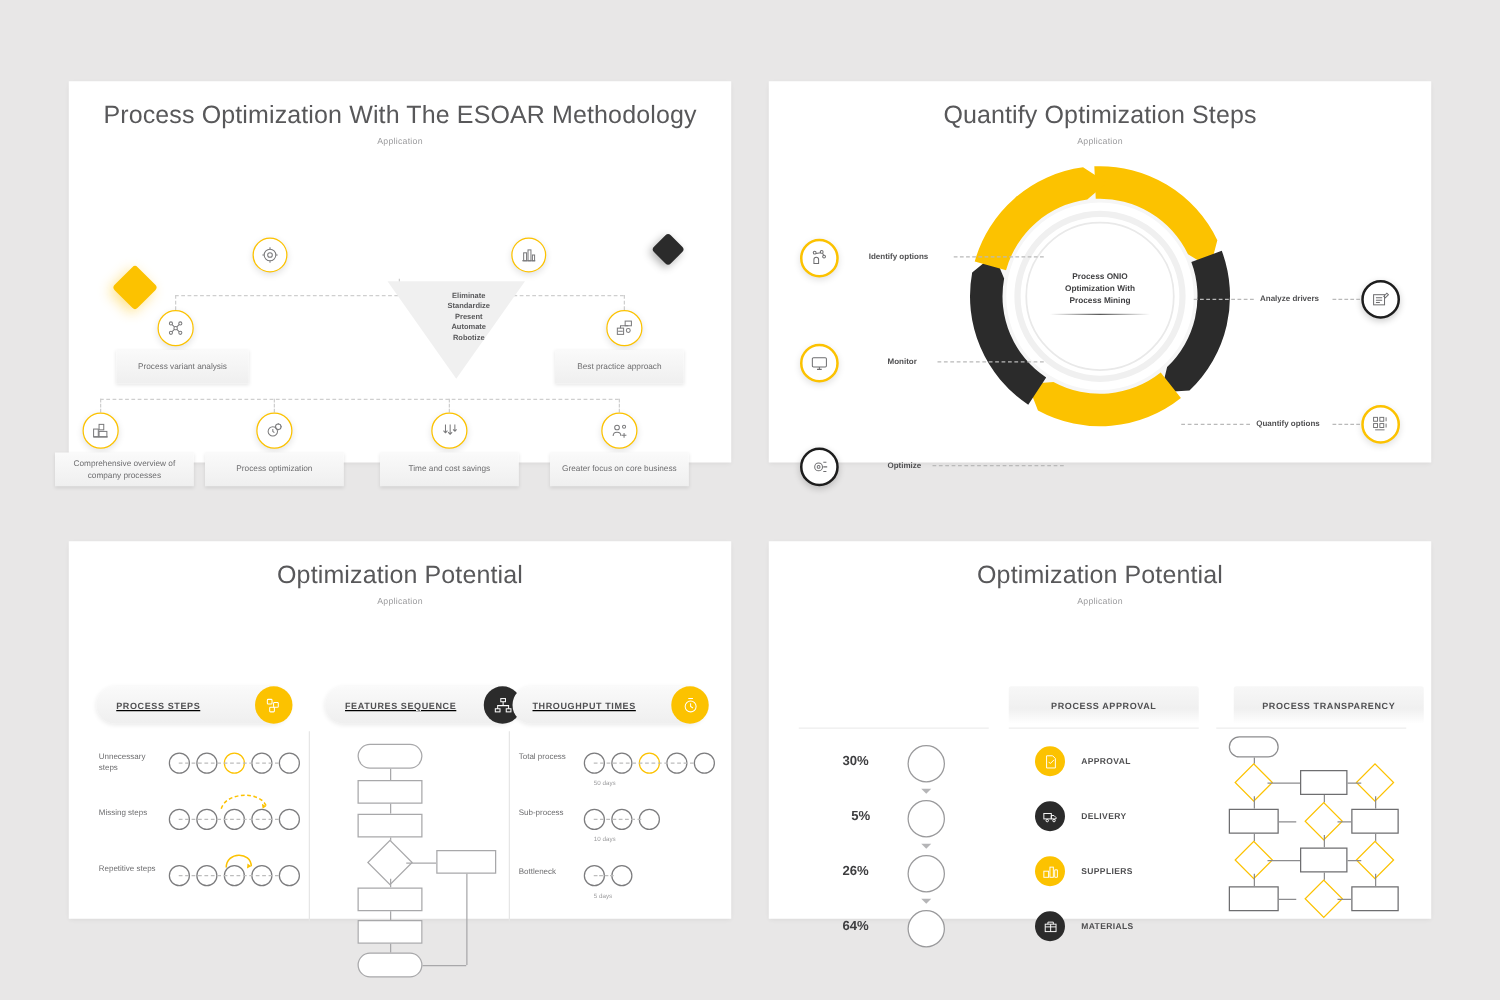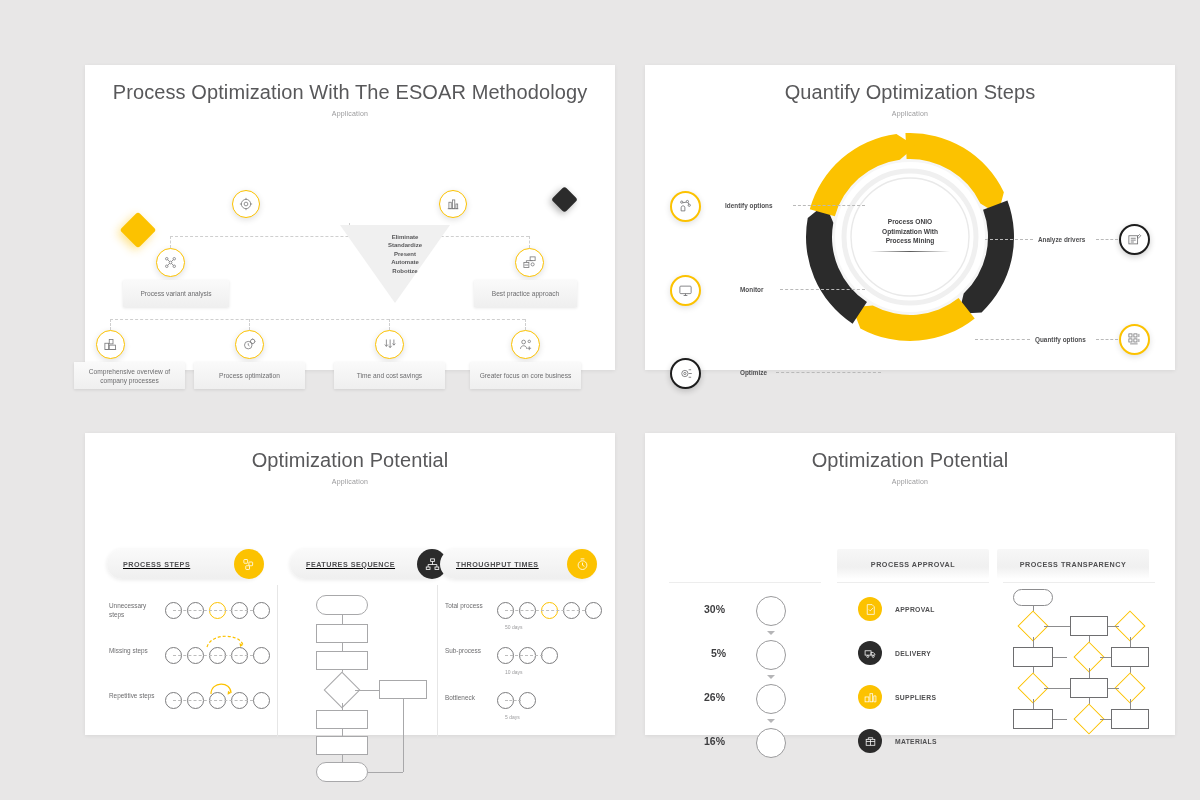--- a/index.html
+++ b/index.html
@@ -4,21 +4,21 @@
 <style>
   * { box-sizing: border-box; margin: 0; padding: 0; }
   html, body {
     width: 1200px; height: 800px;
     background: #e8e7e7;
     font-family: "Liberation Sans", sans-serif;
     overflow: hidden;
   }
   .deck {
     position: relative;
-    width: 1076px; height: 800px; margin-left: 30px;
+    width: 1076px; height: 800px;
   }
   .slide {
     position: absolute;
     background: #ffffff;
     box-shadow: 0 1px 4px rgba(0,0,0,0.07);
   }
   #slide-1 { left: 55px;  top: 65px;  width: 530px; height: 305px; }
   #slide-2 { left: 615px; top: 65px;  width: 530px; height: 305px; }
   #slide-3 { left: 55px;  top: 433px; width: 530px; height: 302px; }
   #slide-4 { left: 615px; top: 433px; width: 530px; height: 302px; }
@@ -535,21 +535,21 @@
       <div class="caret" style="left:122px; top:146px;"></div>
 
       <div class="pct" style="left:66px; top:162px;">5%</div>
       <div class="pct-circle" style="left:111px; top:155px;"></div>
       <div class="caret" style="left:122px; top:190px;"></div>
 
       <div class="pct" style="left:59px; top:206px;">26%</div>
       <div class="pct-circle" style="left:111px; top:199px;"></div>
       <div class="caret" style="left:122px; top:234px;"></div>
 
-      <div class="pct" style="left:59px; top:250px;">16%</div>
+      <div class="pct" style="left:59px; top:250px;">64%</div>
       <div class="pct-circle" style="left:111px; top:243px;"></div>
 
       <div class="s4-card" style="left:192px; top:64px; width:152px; height:30px;">
         <div class="s4-card-title">PROCESS APPROVAL</div>
       </div>
       <div style="position:absolute; left:192px; top:97px; width:152px; height:1px; background:#ededed;"></div>
 
       <div class="feat-circle" style="background:#fcc200; left:213px; top:112px;">
         <svg width="13" height="13" viewBox="0 0 24 24" fill="none" stroke="#fff" stroke-width="1.4">
           <path d="M6 3h9l4 4v14H6z"></path>
@@ -579,21 +579,21 @@
 
       <div class="feat-circle" style="background:#2b2b2b; left:213px; top:244px;">
         <svg width="13" height="13" viewBox="0 0 24 24" fill="none" stroke="#fff" stroke-width="1.4">
           <rect x="4" y="8" width="16" height="11"></rect>
             <path d="M4 12h16M12 8v11"></path>
           <path d="M8 8V5h8v3"></path>
         </svg>
       </div>
       <div class="feat-label" style="left:250px; top:253px;">MATERIALS</div>
 
-      <div class="s4-card" style="left:352px; top:64px; width:152px; height:30px;">
+      <div class="s4-card" style="left:372px; top:64px; width:152px; height:30px;">
         <div class="s4-card-title">PROCESS TRANSPARENCY</div>
       </div>
       <div style="position:absolute; left:358px; top:97px; width:152px; height:1px; background:#ededed;"></div>
 
       <div class="fc-pill" style="left:368px; top:104px; width:40px; height:17px;"></div>
       <div class="fc-line v" style="left:388px; top:121px; height:8px;"></div>
       <div class="fc-diamond" style="left:377px; top:130px; width:22px; height:22px;"></div>
       <div class="fc-rect" style="left:425px; top:131px; width:38px; height:20px;"></div>
       <div class="fc-diamond" style="left:474px; top:130px; width:22px; height:22px;"></div>
       <div class="fc-line h" style="left:399px; top:141px; width:26px;"></div>

